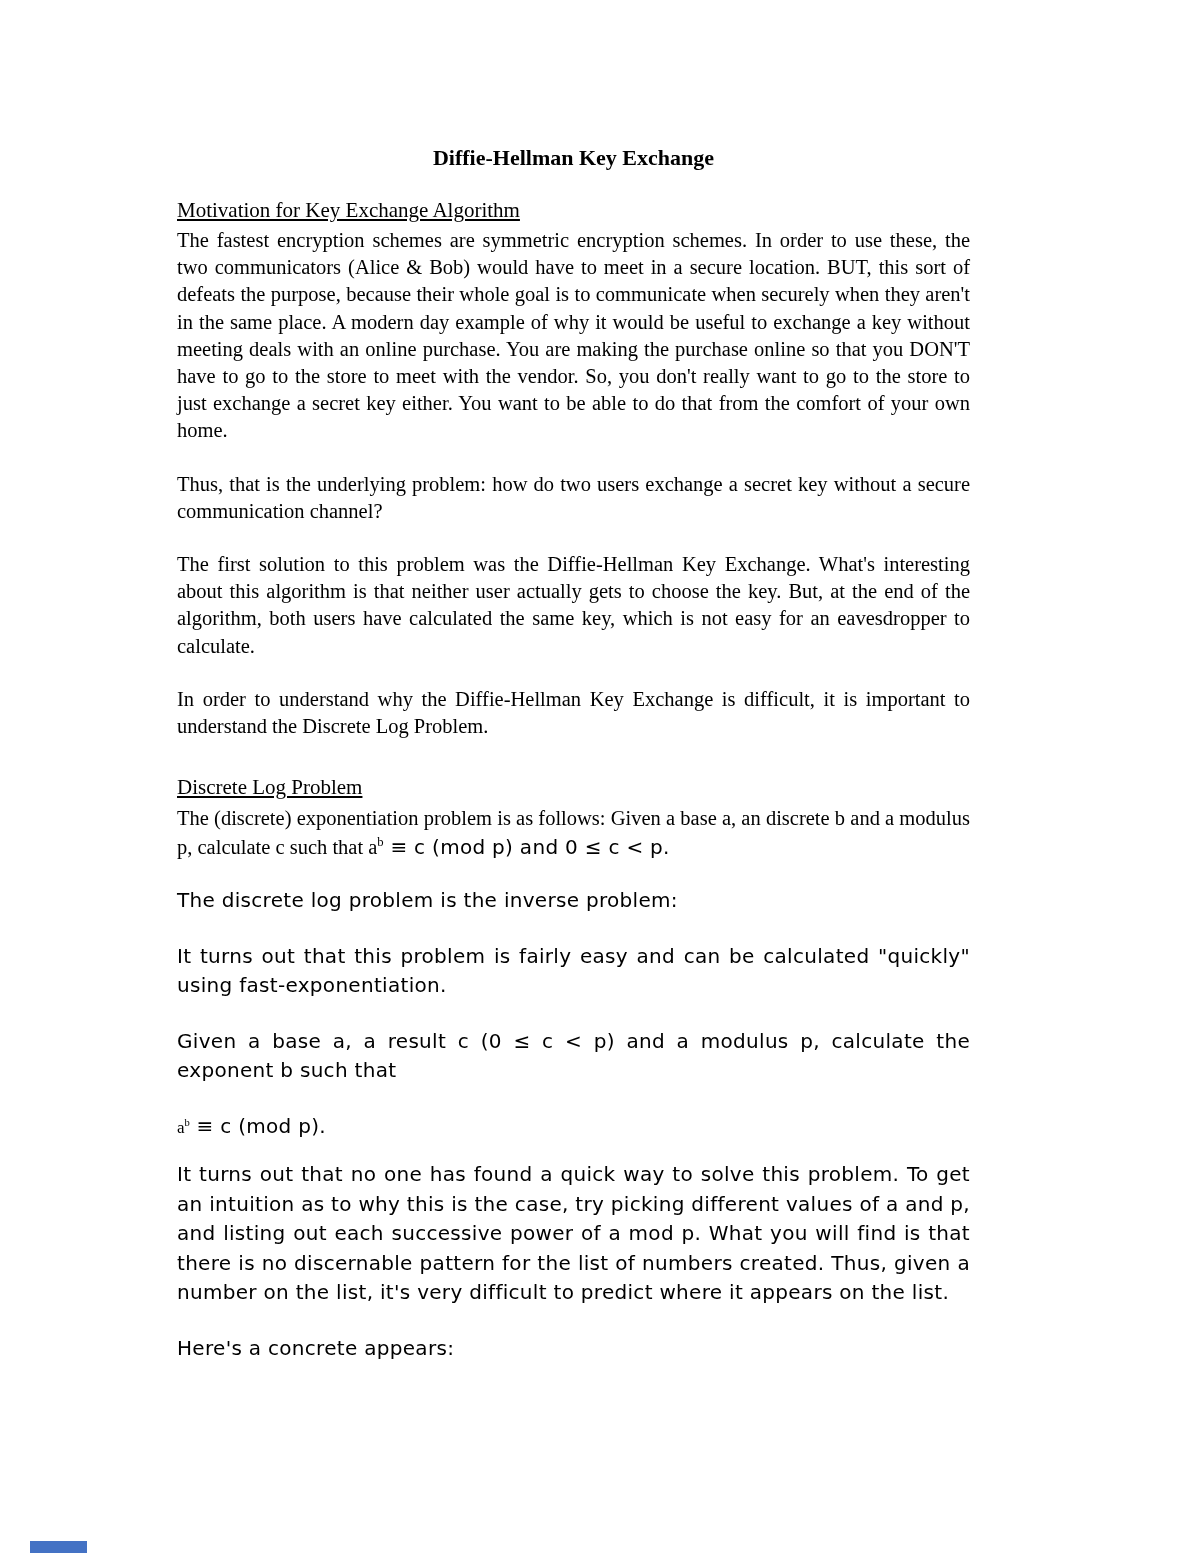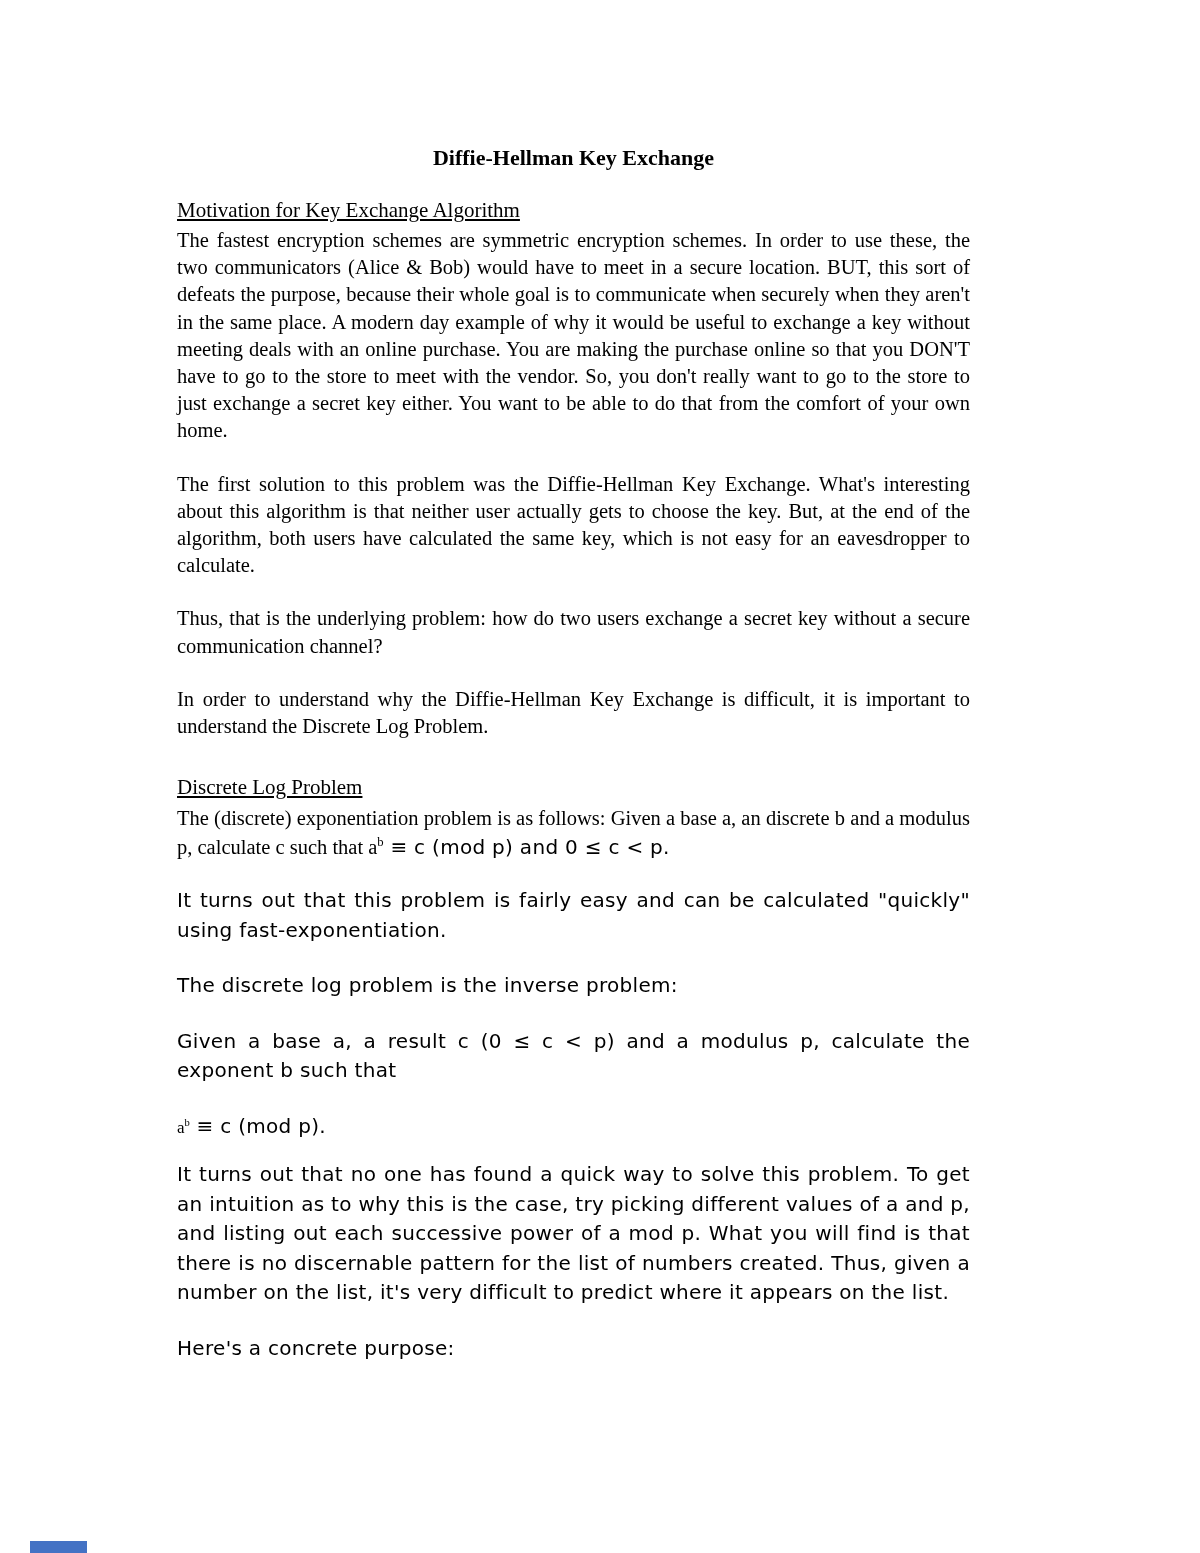--- a/index.html
+++ b/index.html
@@ -87,37 +87,37 @@
 <body style="background: rgb(255, 255, 255); color: rgb(0, 0, 0);">
 
 <div class="page">
 
   <h1 class="doc-title">Diffie-Hellman Key Exchange</h1>
 
   <h2 class="sec-heading">Motivation for Key Exchange Algorithm</h2>
 
   <p class="serif">The fastest encryption schemes are symmetric encryption schemes. In order to use these, the two communicators (Alice &amp; Bob) would have to meet in a secure location. BUT, this sort of defeats the purpose, because their whole goal is to communicate when securely when they aren't in the same place. A modern day example of why it would be useful to exchange a key without meeting deals with an online purchase. You are making the purchase online so that you DON'T have to go to the store to meet with the vendor. So, you don't really want to go to the store to just exchange a secret key either. You want to be able to do that from the comfort of your own home.</p>
 
+  <p class="serif">Thus, that is the underlying problem: how do two users exchange a secret key without a secure communication channel?</p>
+
   <p class="serif">The first solution to this problem was the Diffie-Hellman Key Exchange. What's interesting about this algorithm is that neither user actually gets to choose the key. But, at the end of the algorithm, both users have calculated the same key, which is not easy for an eavesdropper to calculate.</p>
-
-  <p class="serif">Thus, that is the underlying problem: how do two users exchange a secret key without a secure communication channel?</p>
 
   <p class="serif tight">In order to understand why the Diffie-Hellman Key Exchange is difficult, it is important to understand the Discrete Log Problem.</p>
 
   <h2 class="sec-heading">Discrete Log Problem</h2>
 
   <p class="mixed"><span>The (discrete) exponentiation problem is as follows: Given a base a, an discrete b and a modulus p, calculate c such that a</span><sup class="exp">b</sup><span class="math"> ≡ c (mod p) and 0 ≤ c &lt; p.</span></p>
 
+  <p class="sans single">The discrete log problem is the inverse problem:</p>
+
   <p class="sans">It turns out that this problem is fairly easy and can be calculated "quickly" using fast-exponentiation.</p>
-
-  <p class="sans single">The discrete log problem is the inverse problem:</p>
 
   <p class="sans">Given a base a, a result c (0 ≤ c &lt; p) and a modulus p, calculate the exponent b such that</p>
 
   <p class="formula"><span>a</span><sup class="exp">b</sup><span class="math"> ≡ c (mod p).</span></p>
 
   <p class="sans">It turns out that no one has found a quick way to solve this problem. To get an intuition as to why this is the case, try picking different values of a and p, and listing out each successive power of a mod p. What you will find is that there is no discernable pattern for the list of numbers created. Thus, given a number on the list, it's very difficult to predict where it appears on the list.</p>
 
-  <p class="sans last">Here's a concrete purpose:</p>
+  <p class="sans last">Here's a concrete appears:</p>
 
 </div>
 
 <div class="bottom-accent" style="background: rgb(68, 114, 196);"></div>
 
 </body></html>

